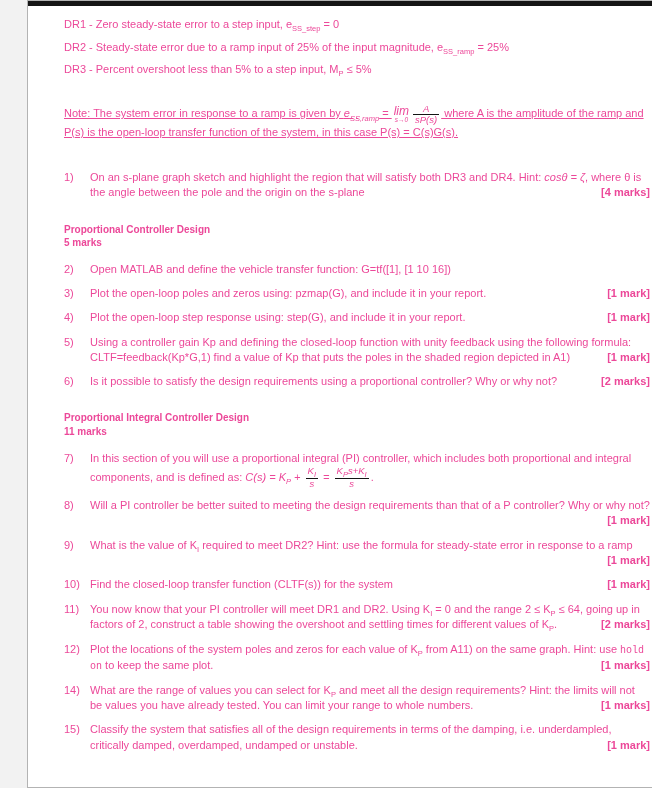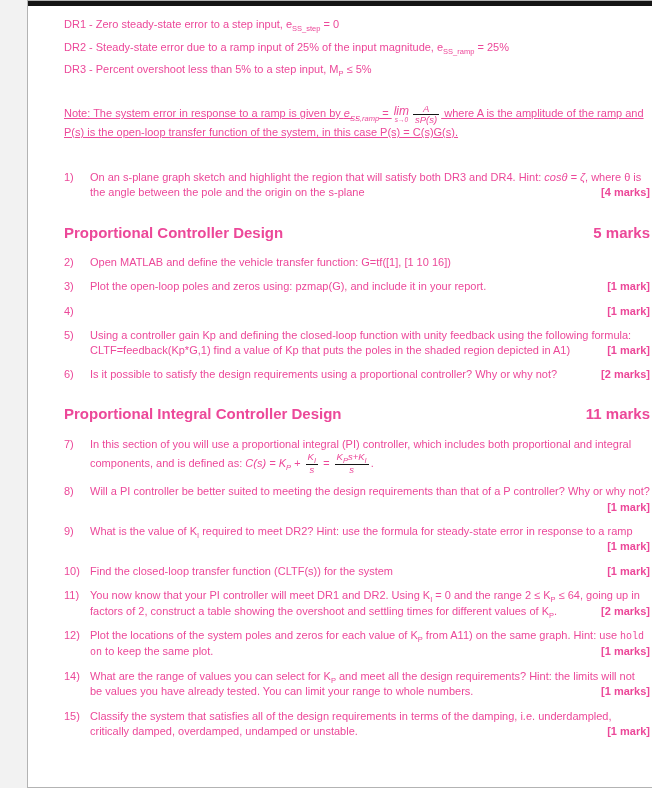--- a/index.html
+++ b/index.html
@@ -5,21 +5,21 @@
   html,body{margin:0;padding:0;background:#f2f2f2;}
   .page{
     width:652px;height:788px;box-sizing:border-box;position:relative;
     background:#ffffff;border:1px solid #b3b3b3;overflow:hidden;
     font-family:"Liberation Sans",sans-serif;color:#ec4899;margin-left:27px;
   }
   .topbar{position:absolute;top:0;left:0;right:0;height:5px;background:#151515;}
   .content{padding:16px 28px 8px 36px;font-size:11px;line-height:1.38;}
   .dr{margin-bottom:7px;}
   .note{margin-top:26px;margin-bottom:30px;text-decoration:underline;}
-  .section{display:flex;justify-content:space-between;font-weight:bold;margin:22px 0 12px 0;font-size:15px;}
+  .section{display:flex;justify-content:space-between;font-weight:bold;margin:22px 0 12px 0;font-size:10px;flex-direction:column;}
   .question{display:flex;margin-bottom:9px;}
   .qnum{width:26px;flex:none;}
   .qtext{flex:1;}
   .qtext::after{content:"";display:block;clear:both;}
   .marks{float:right;font-weight:bold;margin-left:10px;}
   sub{font-size:7.5px;line-height:1;}
   .it{font-style:italic;}
   .mono{font-family:"Liberation Mono",monospace;font-size:10px;}
   .frac{display:inline-block;text-align:center;vertical-align:middle;line-height:1.05;font-size:9.5px;margin:0 2px;}
   .frac .num{display:block;border-bottom:1px solid #141414;padding:0 2px;}
@@ -49,21 +49,21 @@
       <div class="question">
         <span class="qnum">2)</span>
         <div class="qtext"><span>Open MATLAB and define the vehicle transfer function: G=tf([1], [1 10 16])</span></div>
       </div>
       <div class="question">
         <span class="qnum">3)</span>
         <div class="qtext"><span>Plot the open-loop poles and zeros using: pzmap(G), and include it in your report.</span><span class="marks">[1 mark]</span></div>
       </div>
       <div class="question">
         <span class="qnum">4)</span>
-        <div class="qtext"><span class="marks">[1 mark]</span></div>
+        <div class="qtext"><span>Plot the open-loop step response using: step(G), and include it in your report.</span><span class="marks">[1 mark]</span></div>
       </div>
       <div class="question">
         <span class="qnum">5)</span>
         <div class="qtext"><span>Using a controller gain Kp and defining the closed-loop function with unity feedback using the following formula: CLTF=feedback(Kp*G,1) find a value of Kp that puts the poles in the shaded region depicted in A1)</span><span class="marks">[1 mark]</span></div>
       </div>
       <div class="question">
         <span class="qnum">6)</span>
         <div class="qtext"><span>Is it possible to satisfy the design requirements using a proportional controller? Why or why not?</span><span class="marks">[2 marks]</span></div>
       </div>
       <div class="section">

